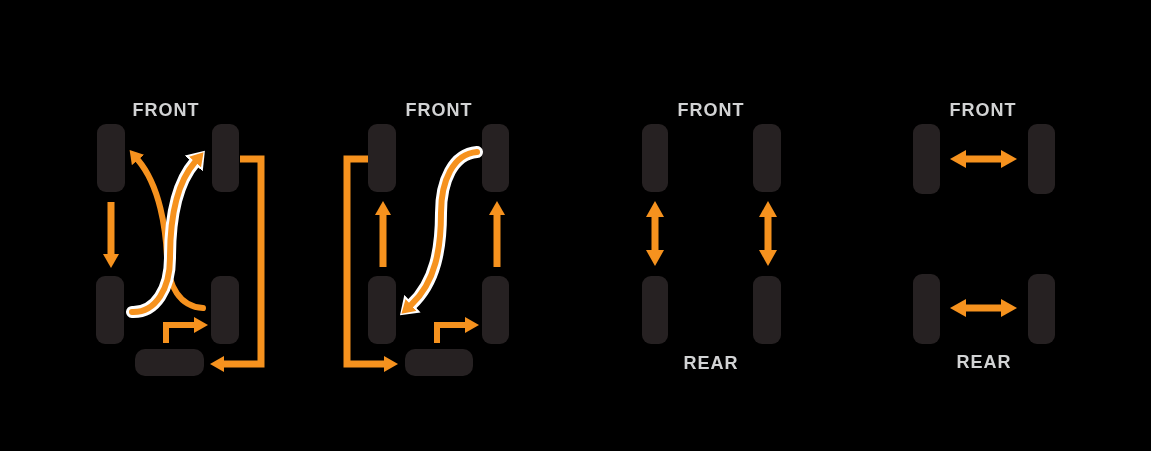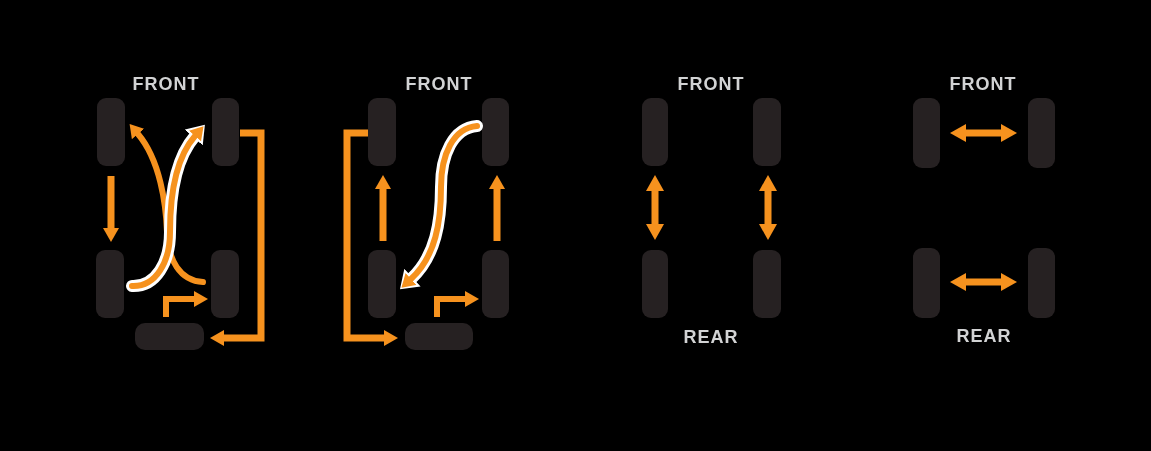--- a/index.html
+++ b/index.html
@@ -8,20 +8,21 @@
     --arrow:#F6921E;
     --label:#D2D3D4;
     --white:#FFFFFF;
   }
   html,body{margin:0;padding:0;background:var(--bg);}
   .stage{
     position:relative;
     width:1151px;height:392px;
     background:var(--bg);
     overflow:hidden;
+    margin-top:26px;
   }
   svg{display:block;}
   .tire{fill:var(--tire);}
   .oa{stroke:var(--arrow);fill:none;}
   .oa-round{stroke:var(--arrow);fill:none;stroke-linecap:round;}
   .wa{stroke:var(--white);fill:none;stroke-linecap:round;}
   .fo{fill:var(--arrow);}
   .fw{fill:var(--white);}
   .lbl{
     fill:var(--label);

